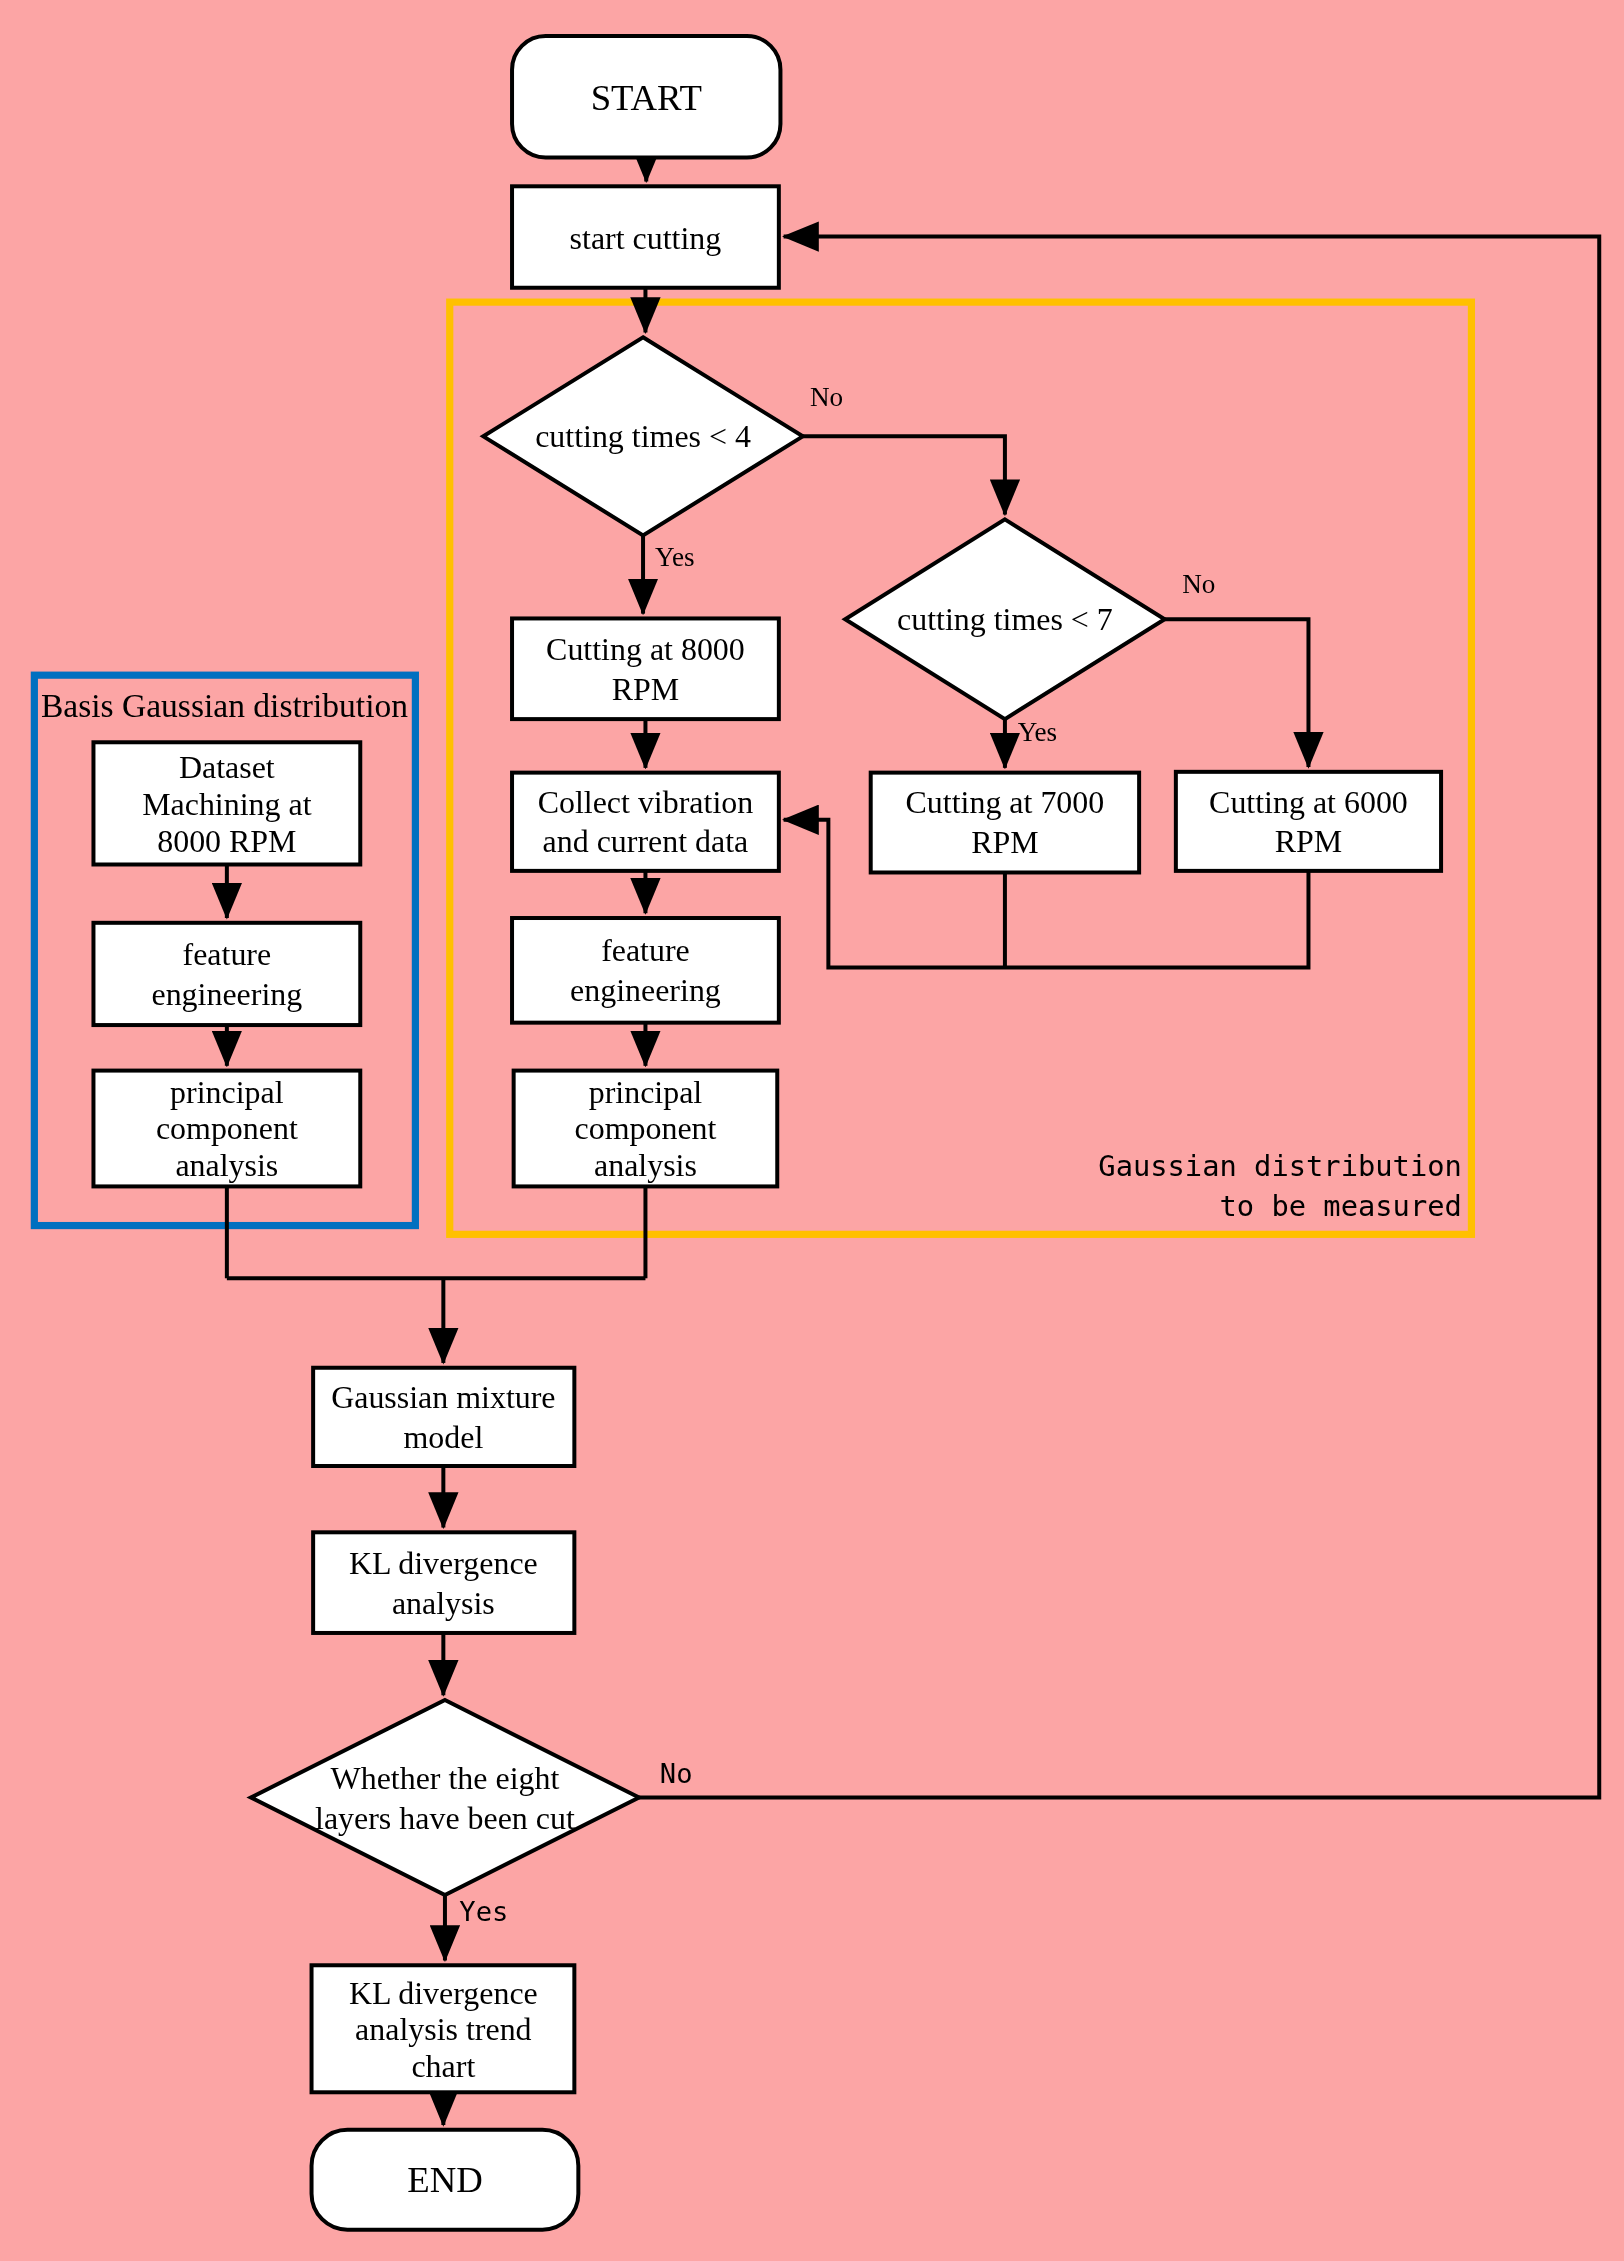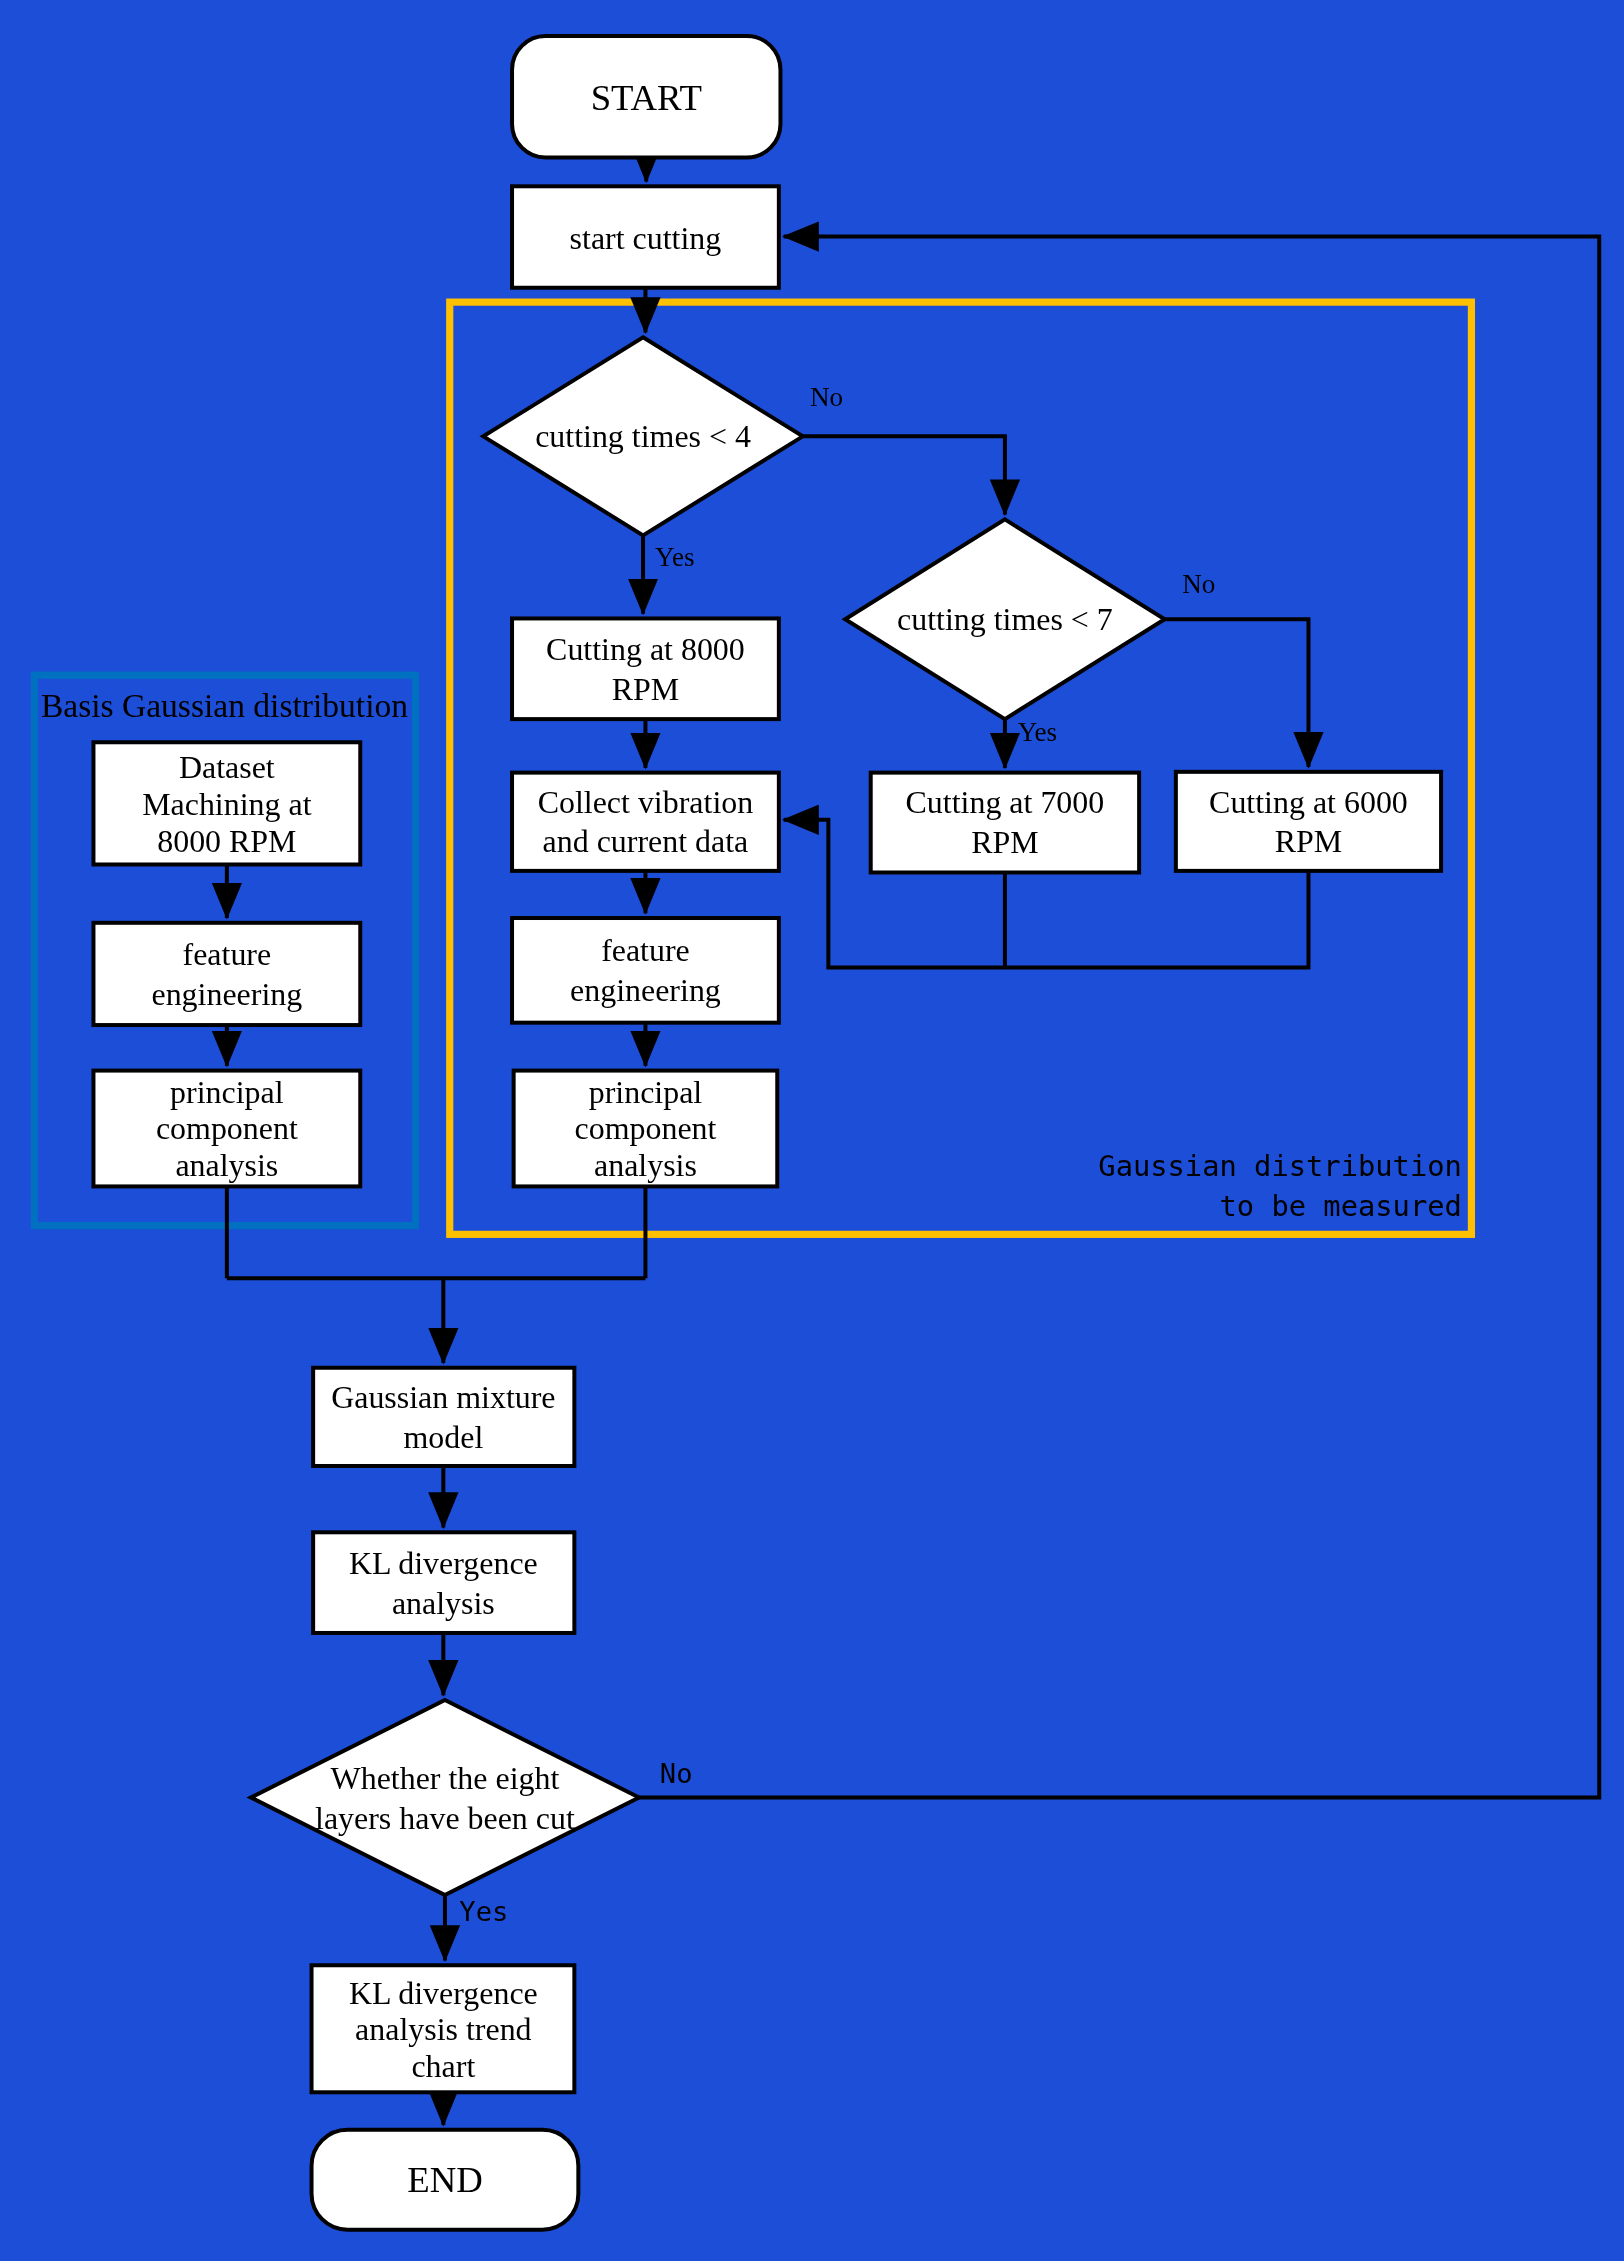--- a/index.html
+++ b/index.html
@@ -1,16 +1,16 @@
 <!DOCTYPE html>
 <html style="font-size:12.8px"><head>
 <meta charset="utf-8">
 <style>
   html,body{margin:0;padding:0;background:#ffffff;}
-  .page{position:relative;width:1624px;height:2261px;background:#1d4ed8;}
+  .page{position:relative;width:1624px;height:2261px;background:#fca5a5;}
   svg{display:block;}
   .t{font-family:"Liberation Serif","DejaVu Serif",serif;fill:#000000;}
   .mono{font-family:"DejaVu Sans Mono","Liberation Mono",monospace;fill:#000000;}
   .s46{font-size:46px;}
   .s40{font-size:40px;}
   .s42{font-size:42px;}
   .s34{font-size:34px;}
   .m36{font-size:36px;}
   .ctr{text-anchor:middle;}
   .enda{text-anchor:end;}

